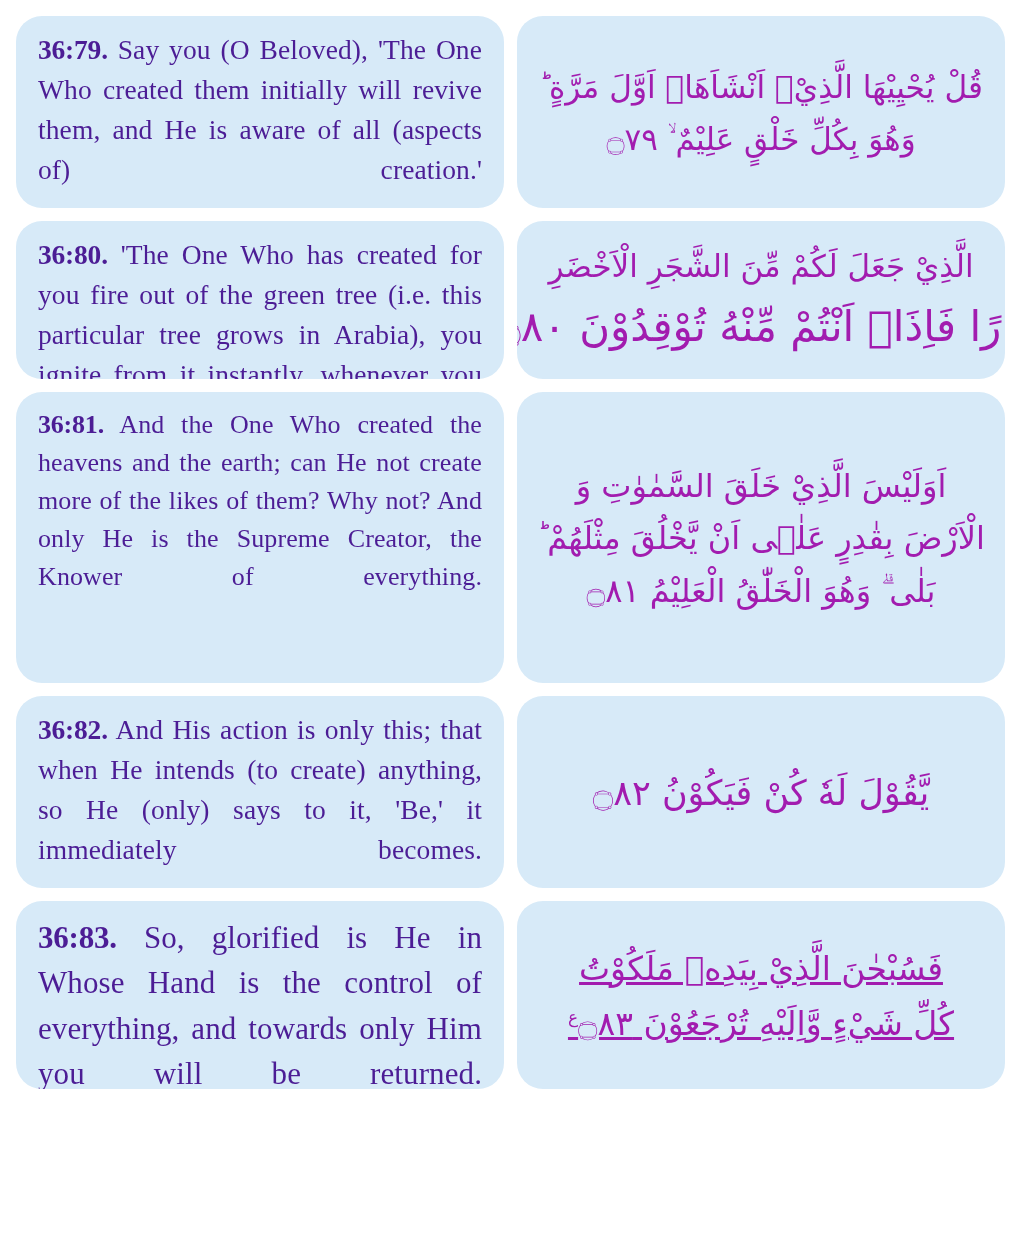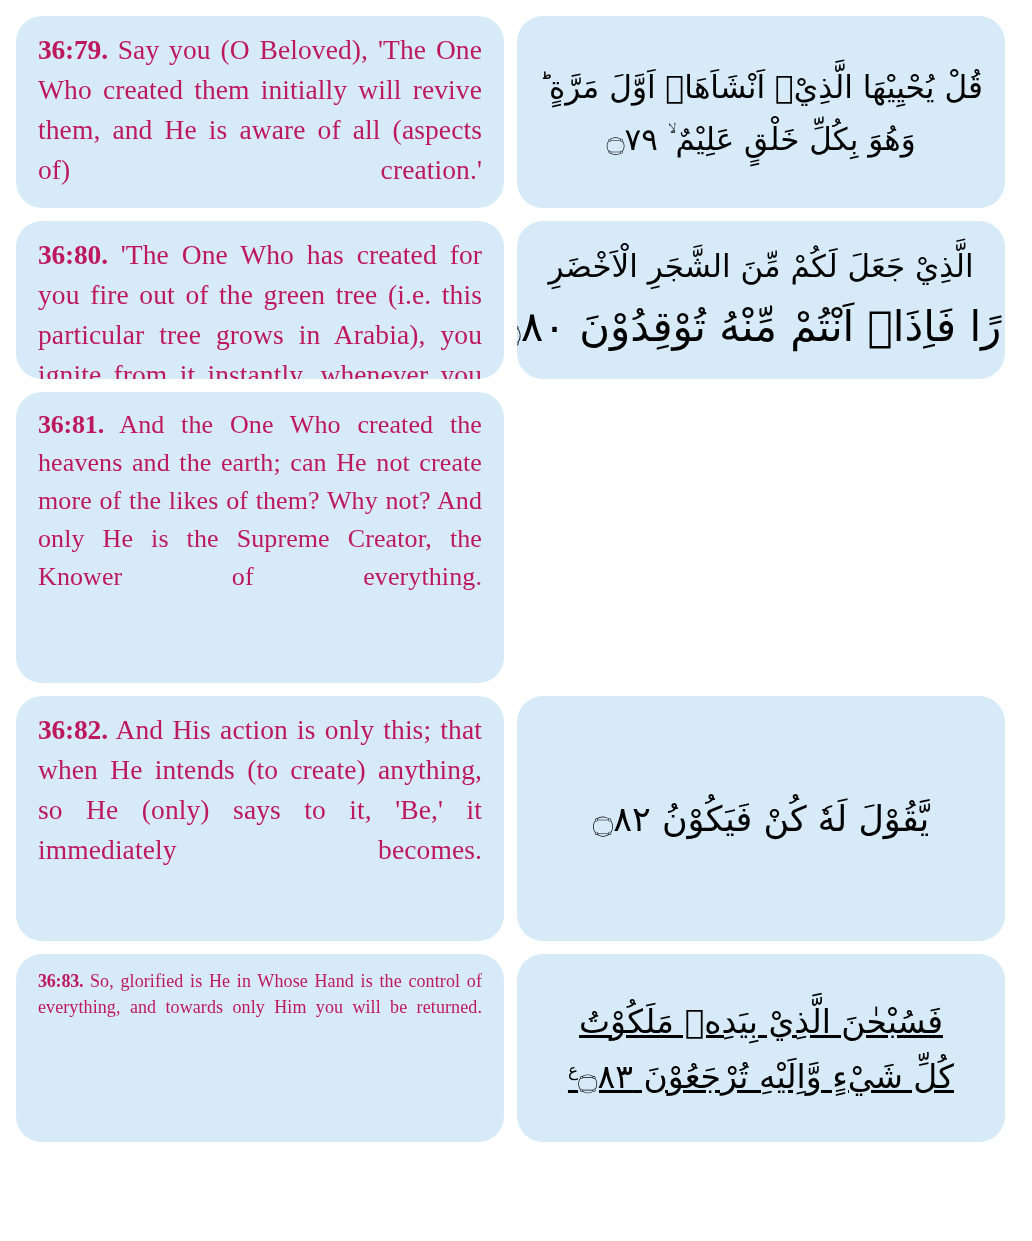--- a/index.html
+++ b/index.html
@@ -29,21 +29,21 @@
     display: flex;
     flex-direction: row;
     gap: 13px;
     flex: 0 0 auto;
   }
 
   
   .row-0 { height: 192px; }
   .row-1 { height: 158px; }
   .row-2 { height: 291px; }
-  .row-3 { height: 245px; }
+  .row-3 { height: 192px; }
   .row-4 { height: 188px; }
 
   .card {
     background: #d7eaf8;
     border-radius: 26px;
     box-sizing: border-box;
     overflow: hidden;
   }
 
   .card-en {
@@ -58,49 +58,49 @@
     display: flex;
     flex-direction: column;
     align-items: center;
     justify-content: center;
   }
 
   .en-text {
     margin: 0;
     text-align: justify;
     text-align-last: justify;
-    color: #be185d;
+    color: #4c1d95;
     font-size: 27.5px;
     line-height: 1.455;
     letter-spacing: 0.1px;
     word-spacing: 0.5px;
   }
 
   .row-2 .en-text { font-size: 26px; line-height: 1.46; }
-  .row-4 .en-text { font-size: 18px; line-height: 1.46; }
+  .row-4 .en-text { font-size: 31px; line-height: 1.46; }
 
   .en-ref {
     font-weight: bold;
     letter-spacing: -0.2px;
   }
 
   .ar-lines {
     width: 100%;
     display: flex;
     flex-direction: column;
     align-items: center;
     justify-content: center;
     gap: 2px;
   }
 
   .ar-line {
     direction: rtl;
     unicode-bidi: isolate;
     text-align: center;
-    color: #000000;
+    color: #a21caf;
     font-family: "DejaVu Sans", "Liberation Sans", sans-serif;
     font-size: 34px;
     line-height: 1.62;
     white-space: nowrap;
   }
 
   .row-0 .ar-line { font-size: 31px; }
   .row-1 .ar-line { font-size: 42px; }
   .row-2 .ar-line { font-size: 32px; line-height: 1.58; }
   .row-3 .ar-line { font-size: 35px; }
@@ -143,20 +143,27 @@
         <div class="ar-line" style="font-size: 31px;">الَّذِيْ جَعَلَ لَكُمْ مِّنَ الشَّجَرِ الْاَخْضَرِ</div>
         <div class="ar-line">نَارًا فَاِذَاۤ اَنْتُمْ مِّنْهُ تُوْقِدُوْنَ ۝٨٠</div>
       </div>
     </div>
   </div>
 
   <div class="verse-row row-2">
     <div class="card card-en">
       <p class="en-text"><span class="en-ref">36:81.</span><span> And the One Who created the heavens and the earth; can He not create more of the likes of them? Why not? And only He is the Supreme Creator, the Knower of everything.</span></p>
     </div>
+    <div class="card card-ar">
+      <div class="ar-lines">
+        <div class="ar-line">اَوَلَيْسَ الَّذِيْ خَلَقَ السَّمٰوٰتِ وَ</div>
+        <div class="ar-line">الْاَرْضَ بِقٰدِرٍ عَلٰۤى اَنْ يَّخْلُقَ مِثْلَهُمْ ؕ</div>
+        <div class="ar-line">بَلٰى ۗ وَهُوَ الْخَلّٰقُ الْعَلِيْمُ ۝٨١</div>
+      </div>
+    </div>
   </div>
 
   <div class="verse-row row-3">
     <div class="card card-en">
       <p class="en-text"><span class="en-ref">36:82.</span><span> And His action is only this; that when He intends (to create) anything, so He (only) says to it, 'Be,' it immediately becomes.</span></p>
     </div>
     <div class="card card-ar">
       <div class="ar-lines">
         <div class="ar-line">يَّقُوْلَ لَهٗ كُنْ فَيَكُوْنُ ۝٨٢</div>
       </div>

